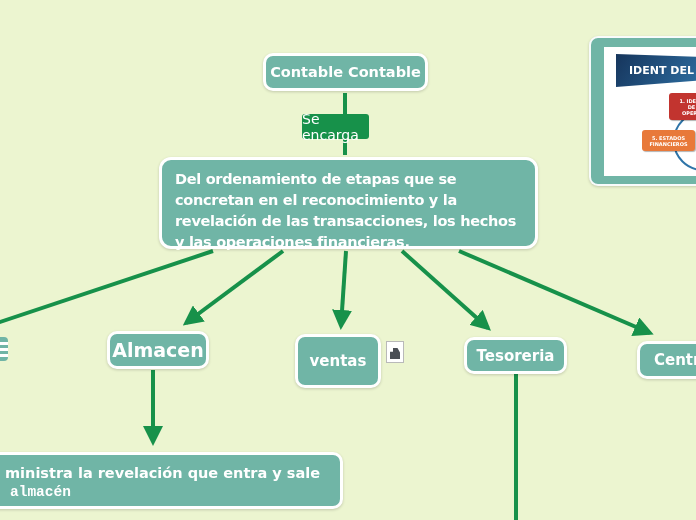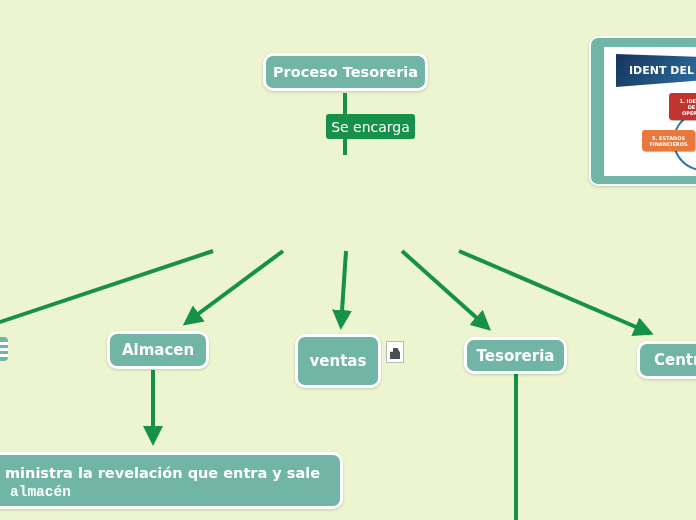--- a/index.html
+++ b/index.html
@@ -18,29 +18,29 @@
     box-sizing:border-box;
   }
   .edge-label{
     position:absolute; z-index:3;
     background:#17914a; border-radius:3px;
     color:#ffffff; font-weight:normal; font-size:14px;
     display:flex; align-items:center; justify-content:center;
     box-sizing:border-box;
   }
   #node-root{left:263px; top:53px; width:165px; height:38px; font-size:14.5px;}
-  #label-se-encarga{left:302px; top:114px; width:89px; height:25px;margin-left:24px;}
+  #label-se-encarga{left:302px; top:114px; width:67px; height:25px;}
   #node-description{
     left:159px; top:157px; width:379px; height:92px;
     border-radius:12px; justify-content:flex-start; align-items:flex-start;
     padding:9px 13px; font-size:14.5px; line-height:21px; letter-spacing:-0.3px;
     text-align:left;
   }
   #label-sus-etapas{left:288px; top:278px; width:108px; height:26px;}
-  #node-almacen{left:107px; top:331px; width:102px; height:38px; font-size:15px;}
+  #node-almacen{left:107px; top:331px; width:102px; height:38px; font-size:19px;}
   #node-ventas{left:295px; top:334px; width:86px; height:54px; font-size:15px;}
   #node-tesoreria{left:464px; top:337px; width:103px; height:37px; font-size:15px;}
   #node-central{left:637px; top:341px; width:140px; height:38px; font-size:15px;
     justify-content:flex-start; padding-left:14px;}
   #node-almacen-detail{
     left:-70px; top:452px; width:413px; height:57px;
     justify-content:flex-start; align-items:flex-start; flex-direction:column;
     padding:9px 12px 9px 72px; font-size:14.5px; line-height:19px; text-align:left;
   }
   #node-almacen-detail .line2{padding-left:5px;font-family:Liberation Mono, monospace;}
@@ -116,27 +116,30 @@
     <line x1="213" y1="251" x2="-6" y2="324" stroke="#17914a" stroke-width="4"></line>
     <line x1="283" y1="251" x2="186" y2="323" stroke="#17914a" stroke-width="4" marker-end="url(#ah)"></line>
     <line x1="346" y1="251" x2="341" y2="326" stroke="#17914a" stroke-width="4" marker-end="url(#ah)"></line>
     <line x1="402" y1="251" x2="488" y2="328" stroke="#17914a" stroke-width="4" marker-end="url(#ah)"></line>
     <line x1="459" y1="251" x2="650" y2="333" stroke="#17914a" stroke-width="4" marker-end="url(#ah)"></line>
     <line x1="153" y1="370" x2="153" y2="442" stroke="#17914a" stroke-width="4" marker-end="url(#ah)"></line>
     <line x1="516" y1="374" x2="516" y2="522" stroke="#17914a" stroke-width="4"></line>
   </svg>
 
   <div class="node" id="node-root">
-    <span>Proceso Tesoreria</span>
+    <span>Contable Contable</span>
   </div>
 
   <div class="edge-label" id="label-se-encarga">
     <span>Se encarga</span>
   </div>
 
+  <div class="node" id="node-description">
+    <span>Del ordenamiento de etapas que se concretan en el reconocimiento y la revelación de las transacciones, los hechos y las operaciones financieras.</span>
+  </div>
 
 
   <div class="node" id="node-almacen">
     <span>Almacen</span>
   </div>
 
   <div class="node" id="node-ventas">
     <span>ventas</span>
   </div>
 

